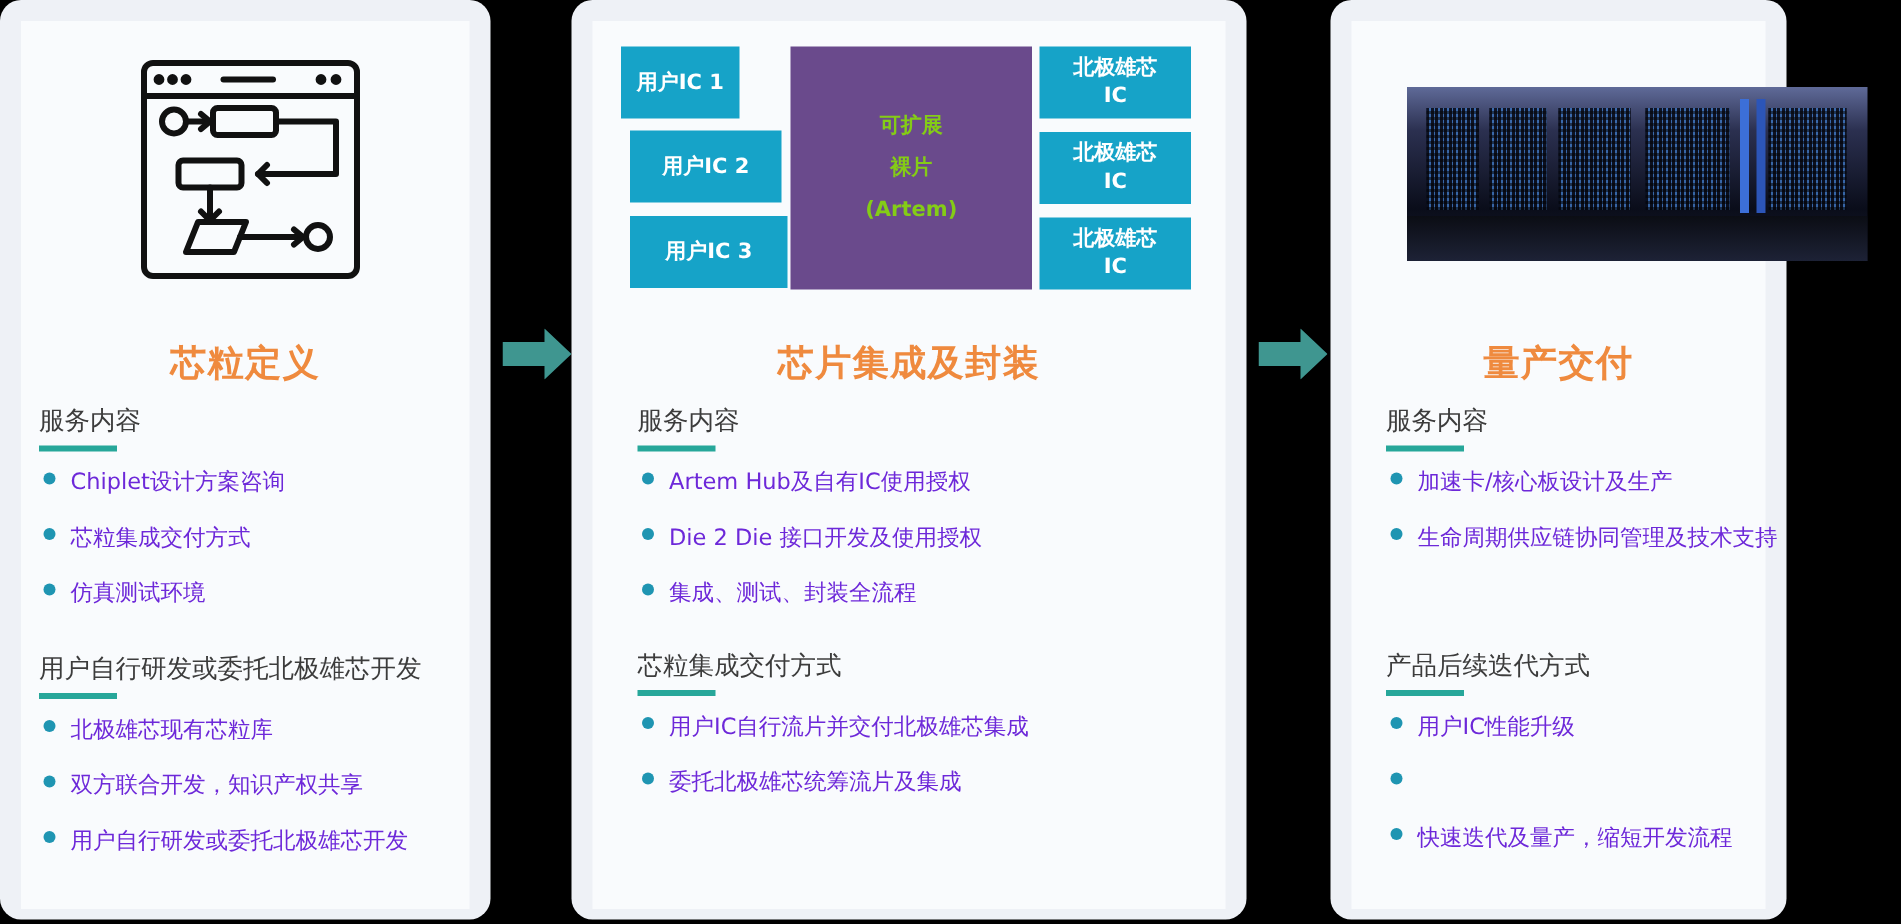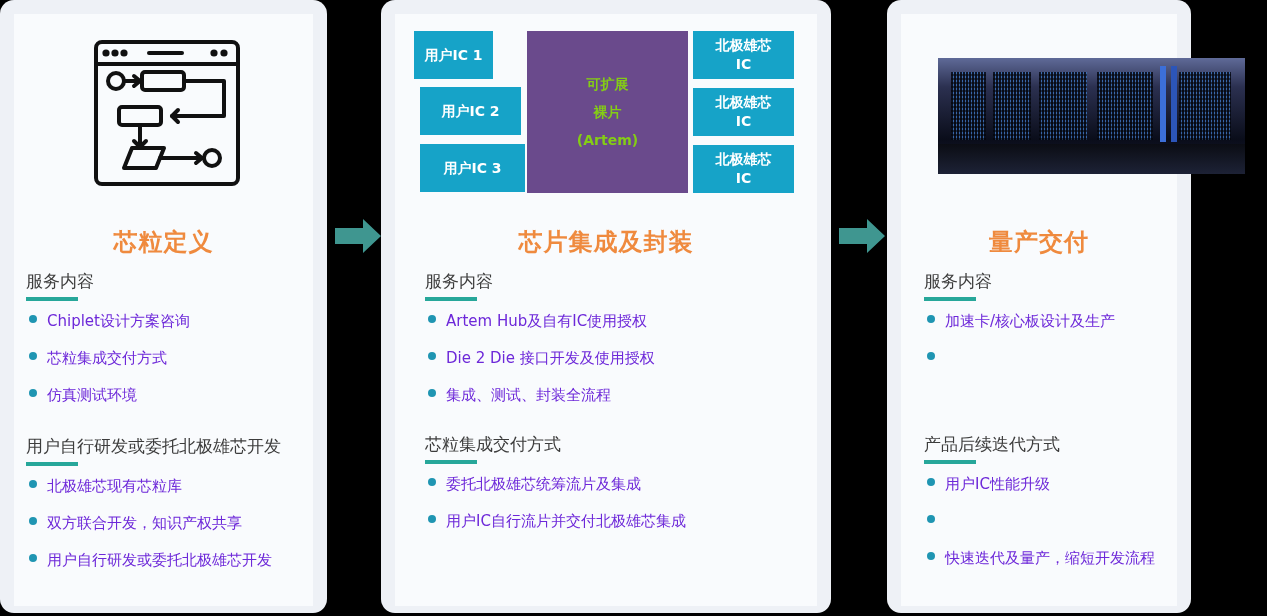--- a/index.html
+++ b/index.html
@@ -133,22 +133,22 @@
         <li><span class="dot"></span><span>Artem Hub及自有IC使用授权</span></li>
         <li><span class="dot"></span><span>Die 2 Die 接口开发及使用授权</span></li>
         <li><span class="dot"></span><span>集成、测试、封装全流程</span></li>
       </ul>
     </div>
 
     <div class="section" style="left:30px;top:418px">
       <div class="sec-head">芯粒集成交付方式</div>
       <div class="sec-bar"></div>
       <ul class="items">
+        <li><span class="dot"></span><span>用户IC自行流片并交付北极雄芯集成</span></li>
         <li><span class="dot"></span><span>委托北极雄芯统筹流片及集成</span></li>
-        <li><span class="dot"></span><span>用户IC自行流片并交付北极雄芯集成</span></li>
       </ul>
     </div>
   </div>
 </div>
 
 <svg class="arrow" style="left:839px" viewBox="0 0 46 34">
   <polygon points="0,9 28,9 28,0 46,17 28,34 28,25 0,25" fill="#3f9690"></polygon>
 </svg>
 
 <div class="card" id="card3">
@@ -164,21 +164,21 @@
       <div class="base"></div>
     </div>
 
     <div class="stage-title">量产交付</div>
 
     <div class="section" style="left:23px;top:255px">
       <div class="sec-head">服务内容</div>
       <div class="sec-bar"></div>
       <ul class="items">
         <li><span class="dot"></span><span>加速卡/核心板设计及生产</span></li>
-        <li><span class="dot"></span></li>
+        <li><span class="dot"></span><span>生命周期供应链协同管理及技术支持</span></li>
       </ul>
     </div>
 
     <div class="section" style="left:23px;top:418px">
       <div class="sec-head">产品后续迭代方式</div>
       <div class="sec-bar"></div>
       <ul class="items">
         <li><span class="dot"></span><span>用户IC性能升级</span></li>
         <li><span class="dot"></span></li>
         <li><span class="dot"></span><span>快速迭代及量产，缩短开发流程</span></li>

